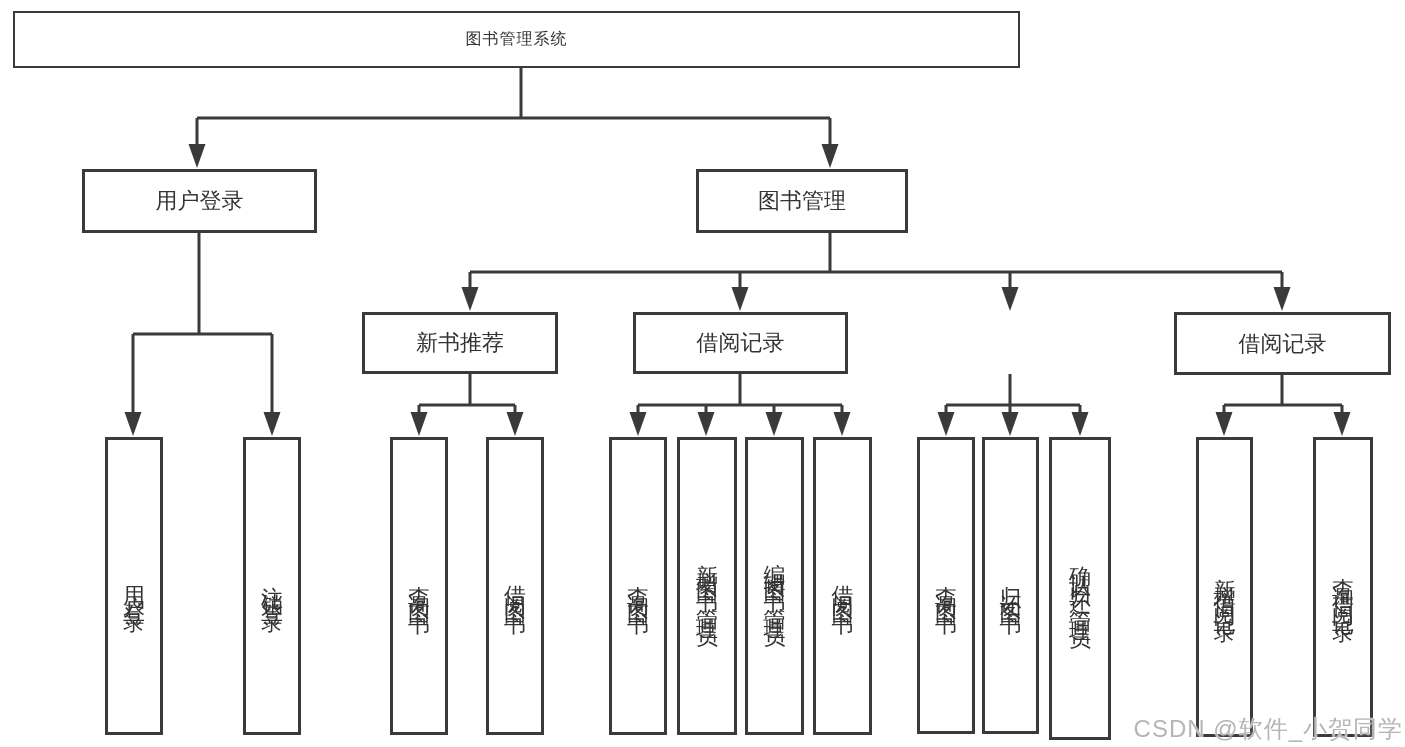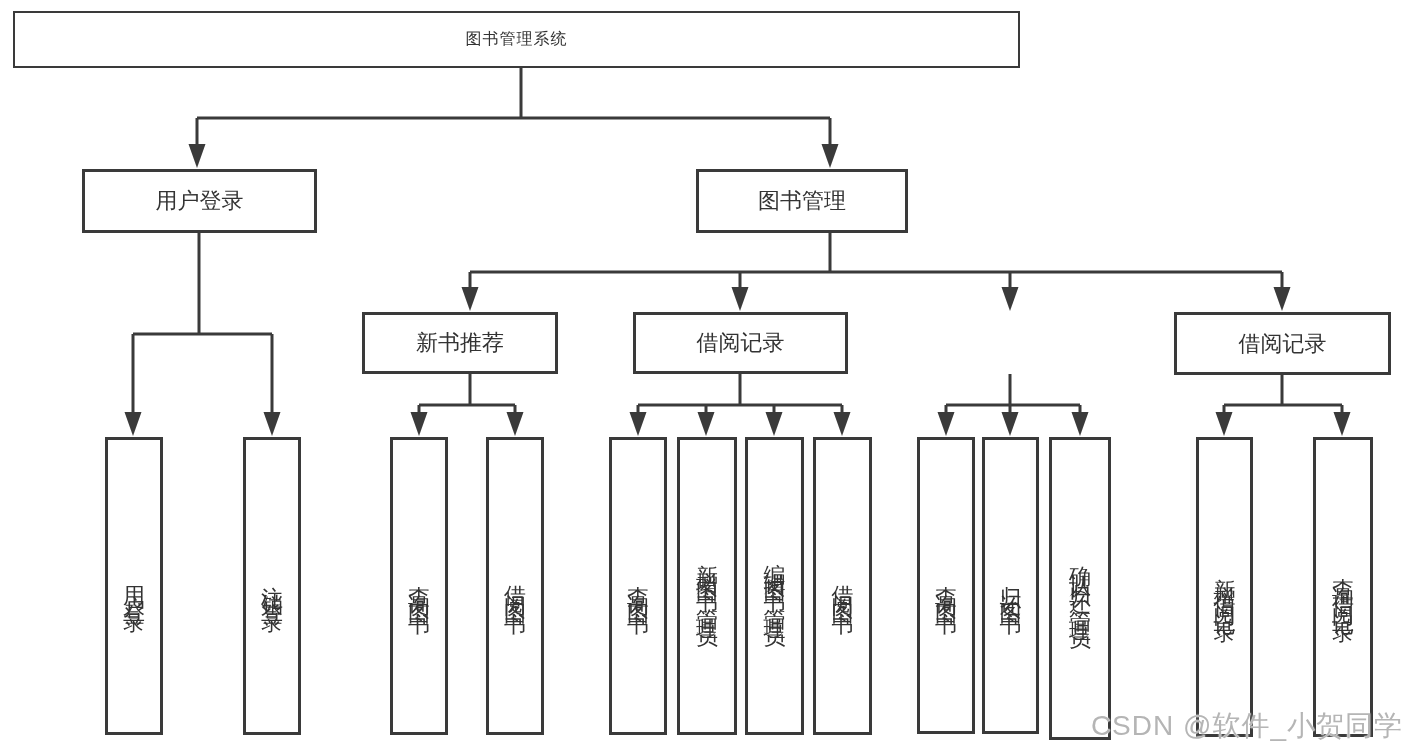--- a/index.html
+++ b/index.html
@@ -36,21 +36,21 @@
     text-orientation:mixed;
     letter-spacing:9px;
     font-size:22px;
     white-space:normal;
     line-height:1;
   }
   .watermark{
     position:absolute;
     right:2px;bottom:2px;
     z-index:5;
-    font-size:28px;
+    font-size:24px;
     color:var(--watermark);
     letter-spacing:1px;
     text-shadow:0 0 2px #ffffff,0 0 1px #ffffff;
   }
 </style>
 </head>
 <body>
 
 <div id="stage">
 

